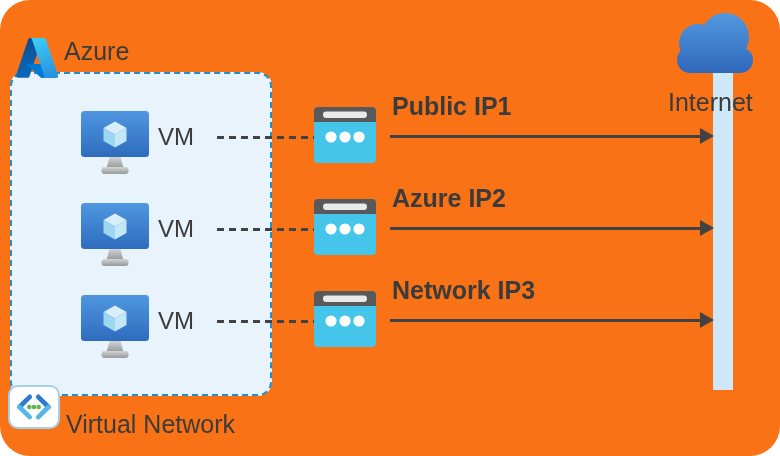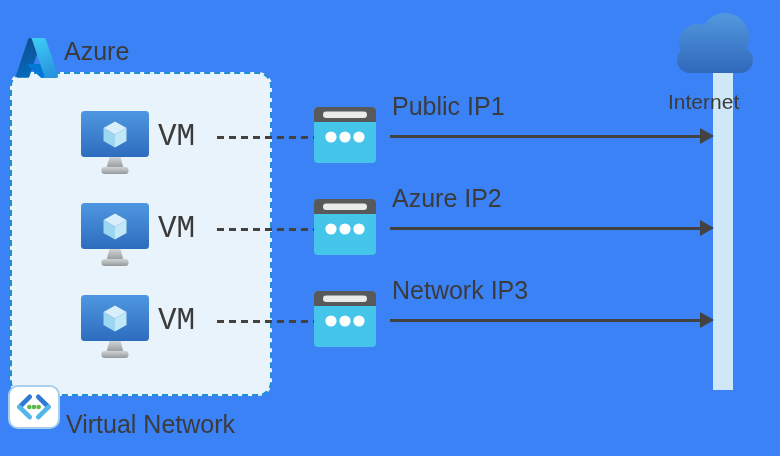--- a/index.html
+++ b/index.html
@@ -1,46 +1,46 @@
 <!DOCTYPE html>
 <html><head>
 <meta charset="utf-8">
 <style>
   html,body { margin:0; padding:0; background:#ffffff; }
   .canvas {
-    position:relative; width:780px; height:456px; background:#3b82f6;
-    font-family:"Liberation Sans", sans-serif; color:#3b3b3b; overflow:hidden;
+    position:relative; width:780px; height:456px; background:#f97316;
+    font-family:"Liberation Sans", sans-serif; color:#3b3b3b; overflow:hidden;border-radius:30px;
   }
   .vnet-box {
     position:absolute; left:10px; top:72px; width:258px; height:320px;
     background:#e8f3fb; border:2.5px dashed #1f8fd0; border-radius:14px;
   }
   .azure-logo { position:absolute; left:14px; top:35px; width:46px; height:46px; }
   .azure-label { position:absolute; left:64px; top:37px; font-size:25px; line-height:29px; }
 
   .row { position:absolute; left:0; width:780px; height:0; z-index:2; }
   .row-1 { top:137px; } .row-2 { top:229px; } .row-3 { top:321px; }
   .vm-icon   { position:absolute; left:81px; top:-26px; width:68px; height:66px; }
-  .vm-label  { position:absolute; left:158px; top:-15px; font-size:31px; line-height:30px;font-family:Liberation Mono, monospace; }
+  .vm-label  { position:absolute; left:158px; top:-15px; font-size:24px; line-height:30px; }
   .vm-ip-dash {
     position:absolute; left:217px; top:-1px; width:97px; height:2.5px;
     background:repeating-linear-gradient(90deg,#424242 0 7px,transparent 7px 12px);
   }
   .ip-icon   { position:absolute; left:314px; top:-30px; width:62px; height:56px; }
-  .ip-label  { position:absolute; left:392px; top:-46px; font-size:25px; line-height:30px; }
+  .ip-label  { position:absolute; left:392px; top:-46px; font-size:25px; line-height:30px;font-weight:bold; }
   .arrow-line { position:absolute; left:390px; top:-2px; width:312px; height:2.5px; background:#424242; }
   .arrow-head {
     position:absolute; left:700px; top:-9px; width:0; height:0;
     border-top:8px solid transparent; border-bottom:8px solid transparent;
     border-left:14px solid #424242;
   }
 
   .internet-bar { position:absolute; left:713px; top:60px; width:20px; height:330px; background:#cfe8f7; z-index:1; }
   .cloud-icon   { position:absolute; left:674px; top:11px; width:82px; height:62px; z-index:3; }
-  .internet-label { position:absolute; left:668px; top:87px; font-size:21px; line-height:30px; z-index:4; }
+  .internet-label { position:absolute; left:668px; top:87px; font-size:25px; line-height:30px; z-index:4; }
 
   .vnet-icon {
     position:absolute; left:8px; top:385px; width:52px; height:44px; box-sizing:border-box;
     background:#ffffff; border:2px solid #a5cfeb; border-radius:10px; z-index:5;
     display:flex; align-items:center; justify-content:center;
   }
   .vnet-label { position:absolute; left:66px; top:409px; font-size:25px; line-height:30px;text-align:right; }
 </style>
 </head>
 <body>

